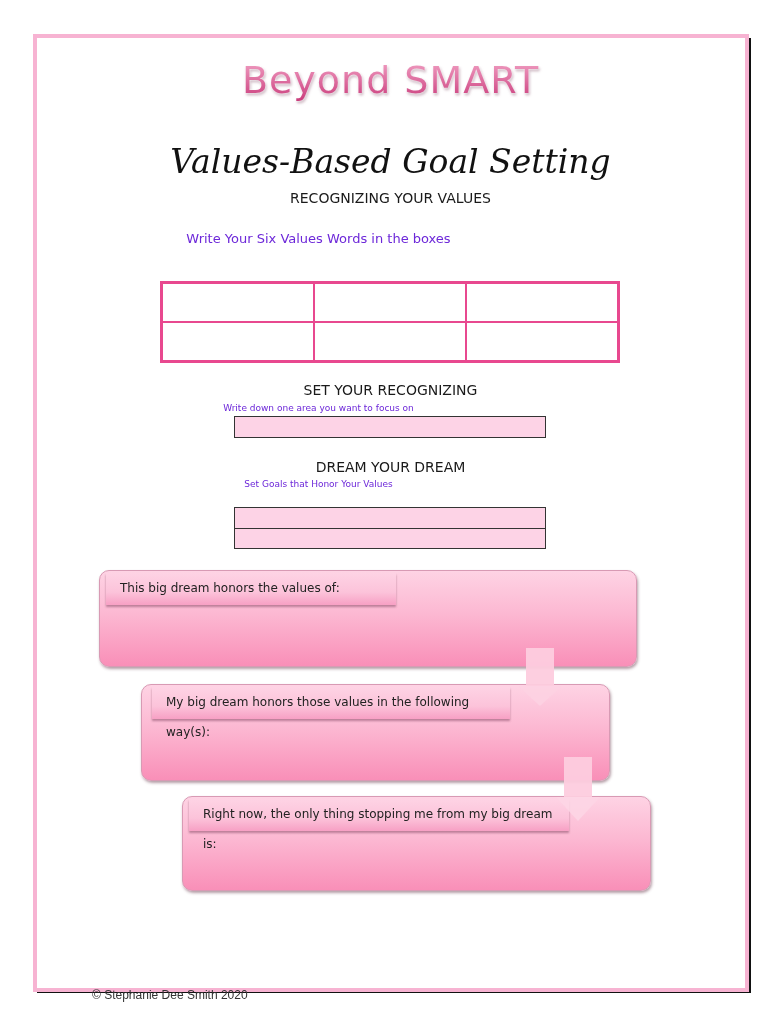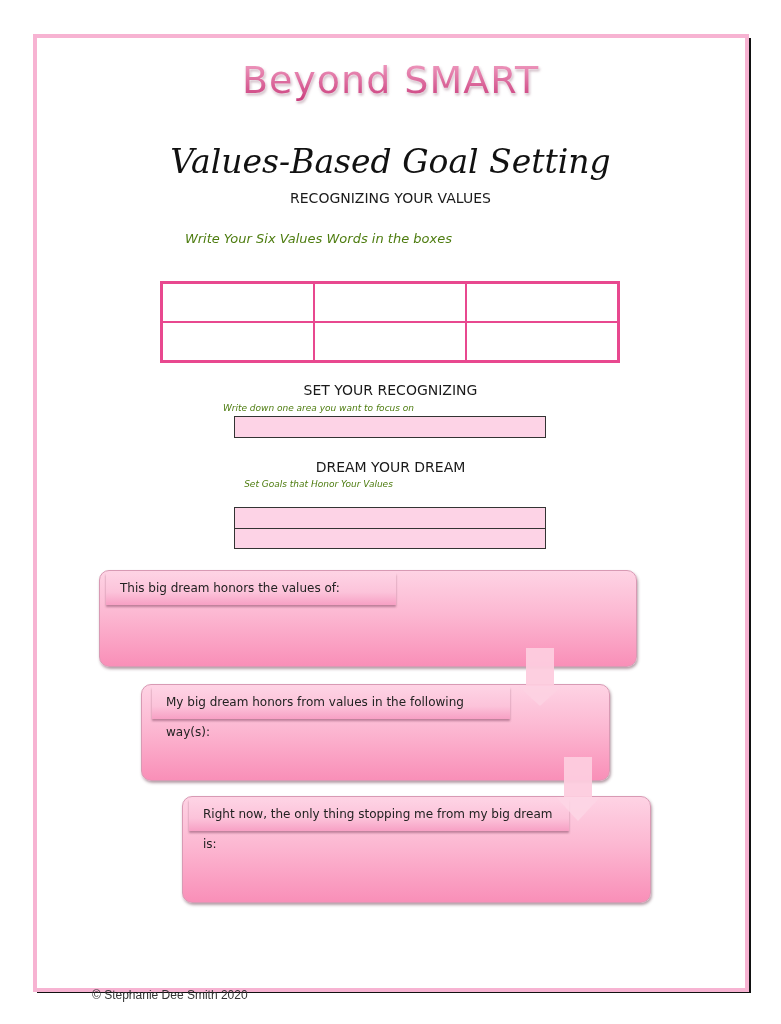--- a/index.html
+++ b/index.html
@@ -26,21 +26,21 @@
   .subtitle {
     left:0; width:781px; top:142px; text-align:center;
     font-family:"DejaVu Serif", serif; font-style:italic; font-size:33px; color:#111;
   }
   .section-head {
     left:0; width:781px; text-align:center; font-family:"DejaVu Sans", sans-serif;
     font-size:14px; color:#1a1a1a;
   }
   .section-sub {
     left:0; width:637px; text-align:center; font-family:"DejaVu Sans", sans-serif;
-    font-style:italic; color:#4d7c0f;
+    color:#6d28d9;
   }
   .values-grid {
     left:160px; top:281px; width:460px; height:82px;
     display:grid; grid-template-columns:1fr 1fr 1fr; grid-template-rows:1fr 1fr;
     border:2px solid #e8488f; box-sizing:border-box;
   }
   .values-grid .cell { border:1px solid #e8488f; }
   .pink-field {
     background:#fdd3e6; border:1px solid #333; box-sizing:border-box;
   }
@@ -94,29 +94,29 @@
 <div class="abs section-head" style="top:459px;">DREAM YOUR DREAM</div>
 <div class="abs section-sub" style="top:479px; font-size:9px;">Set Goals that Honor Your Values</div>
 <div class="abs pink-field" style="left:234px; top:507px; width:312px; height:22px;"></div>
 <div class="abs pink-field" style="left:234px; top:528px; width:312px; height:21px;"></div>
 
 <div class="abs dream-box" style="left:99px; top:570px; width:538px; height:97px;">
   <div class="dream-label" style="width:290px;">This big dream honors the values of:</div>
 </div>
 
 <div class="abs dream-box" style="left:141px; top:684px; width:469px; height:97px;">
-  <div class="dream-label" style="width:358px; left:10px;">My big dream honors from values in the following way(s):</div>
+  <div class="dream-label" style="width:358px; left:10px;">My big dream honors those values in the following way(s):</div>
 </div>
 
 <div class="abs" style="left:518px; top:648px; width:45px; height:60px;">
   <div class="arrow" style="left:8px; top:0; height:38px;"></div>
   <div style="position:absolute; left:0; top:38px; width:0; height:0; border-left:22px solid transparent; border-right:22px solid transparent; border-top:20px solid rgba(253,210,226,.9);"></div>
 </div>
 
-<div class="abs dream-box" style="left:182px; top:796px; width:469px; height:107px;">
+<div class="abs dream-box" style="left:182px; top:796px; width:469px; height:95px;">
   <div class="dream-label" style="width:380px; left:6px;">Right now, the only thing stopping me from my big dream is:</div>
 </div>
 
 <div class="abs" style="left:558px; top:757px; width:45px; height:68px;">
   <div class="arrow" style="left:6px; top:0; height:40px;"></div>
   <div style="position:absolute; left:-2px; top:40px; width:0; height:0; border-left:22px solid transparent; border-right:22px solid transparent; border-top:24px solid rgba(253,214,229,.85);"></div>
 </div>
 
 <div class="abs footer">© Stephanie Dee Smith 2020</div>
 

